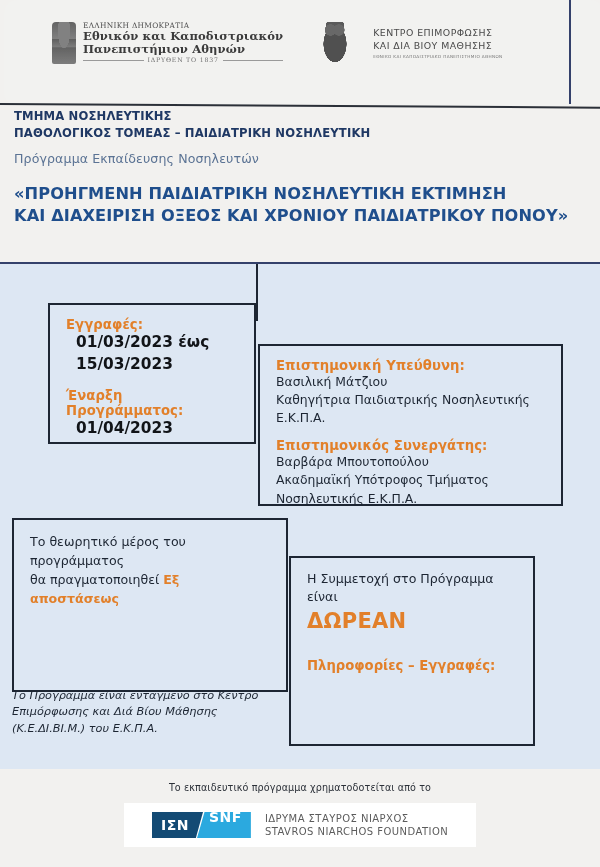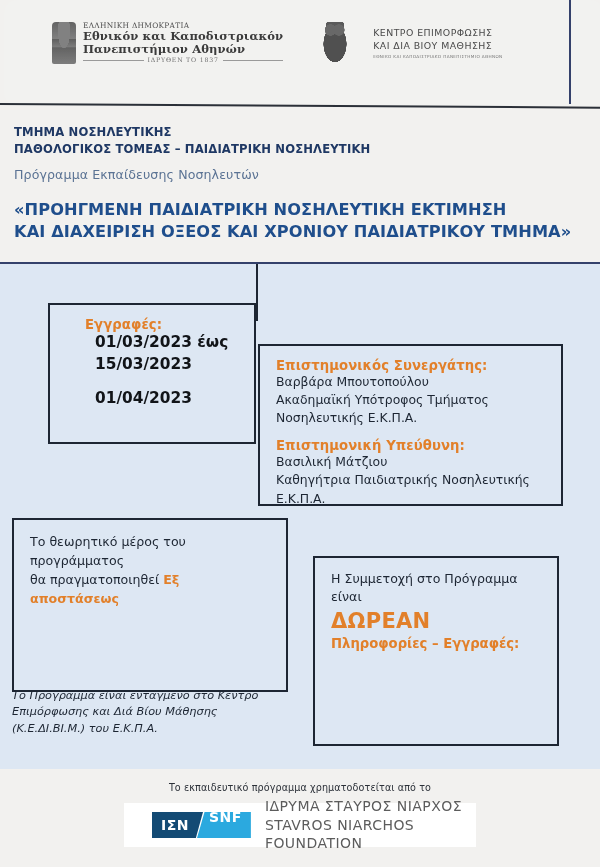--- a/index.html
+++ b/index.html
@@ -89,21 +89,21 @@
   .kedivim-l1, .kedivim-l2 {
     font-size: 9.4px; color: #4a4a4a; letter-spacing: .45px;
   }
   .kedivim-l3 {
     font-size: 4.2px; color: #777; letter-spacing: .35px; margin-top: 2px;
   }
 
   
   .title-block {
     position: absolute;
-    left: 14px; top: 124px;
+    left: 14px; top: 108px;
     width: 572px;
   }
   .dept-line {
     font-size: 11.6px; font-weight: bold; color: #1f3864;
     letter-spacing: .15px; line-height: 1.45;
   }
   .program-sub {
     margin-top: 9px;
     font-size: 12.6px; color: #5b7394; letter-spacing: .1px;
   }
@@ -133,24 +133,24 @@
     border-left: 2px solid #1d2633;
   }
 
   
   .box {
     position: absolute;
     background: #dde7f3;
     border: 2px solid #1d2633;
     box-sizing: border-box;
   }
-  #box-dates   { left: 48px;  top: 303px; width: 208px; height: 141px; padding-left: 19px; }
+  #box-dates   { left: 48px;  top: 303px; width: 208px; height: 141px; }
   #box-staff   { left: 258px; top: 344px; width: 305px; height: 162px; }
   #box-mode    { left: 12px;  top: 518px; width: 276px; height: 174px; }
-  #box-contact { left: 313px; top: 556px; width: 246px; height: 190px; }
+  #box-contact { left: 289px; top: 556px; width: 246px; height: 190px; }
 
   .box-inner { padding: 12px 14px 0 16px; }
 
   .lbl-orange {
     color: #e2802a; font-weight: bold; font-size: 13.2px;
     letter-spacing: .1px;
   }
   .date-big {
     color: #111418; font-weight: bold; font-size: 15.4px;
     margin-left: 10px; line-height: 1.42;
@@ -168,20 +168,21 @@
   .mode-para2 { margin-top: 20px; line-height: 1.85; }
   .hl-orange { color: #e2802a; font-weight: bold; }
 
   .contact-lead { color: #1d2633; font-size: 12.6px; line-height: 1.45; }
   .free-word {
     color: #e2802a; font-weight: bold; font-size: 21px;
     letter-spacing: .3px; line-height: 1.4;
   }
   .info-head {
     color: #e2802a; font-weight: bold; font-size: 13.2px;
+    margin-top: 22px;
   }
   .contact-lines { margin-top: 21px; font-size: 11.4px; line-height: 1.5; }
   .c-key { color: #e2802a; font-weight: bold; }
   .c-val { color: #1d2633; }
   .c-link { color: #1f4e8c; text-decoration: underline; }
 
   .kedivim-note {
     position: absolute;
     left: 12px; top: 688px;
     width: 272px;
@@ -226,21 +227,21 @@
   }
   .snf-snf {
     background: #2ba9df; color: #ffffff;
     font-weight: bold; font-size: 14px; letter-spacing: .5px;
     display: flex; align-items: center; padding: 0 9px 16px 12px;
     margin-left: -6px;
     clip-path: polygon(14% 0, 100% 0, 100% 100%, 0% 100%);
   }
   .snf-words { line-height: 1.34; }
   .snf-gr, .snf-en {
-    font-size: 14px; color: #5c5c5c; letter-spacing: .45px;
+    font-size: 10px; color: #5c5c5c; letter-spacing: .45px;
   }
 </style>
 </head>
 <body>
 
 <div class="poster">
 
   <div class="header">
     <div class="logos">
 
@@ -267,51 +268,52 @@
     <div class="header-right-rule"></div>
   </div>
   <div class="header-rule"></div>
 
   <div class="title-block">
     <div class="dept-line">ΤΜΗΜΑ ΝΟΣΗΛΕΥΤΙΚΗΣ</div>
     <div class="dept-line">ΠΑΘΟΛΟΓΙΚΟΣ ΤΟΜΕΑΣ – ΠΑΙΔΙΑΤΡΙΚΗ ΝΟΣΗΛΕΥΤΙΚΗ</div>
     <div class="program-sub">Πρόγραμμα Εκπαίδευσης Νοσηλευτών</div>
     <div class="main-title">
       <div>«ΠΡΟΗΓΜΕΝΗ ΠΑΙΔΙΑΤΡΙΚΗ ΝΟΣΗΛΕΥΤΙΚΗ ΕΚΤΙΜΗΣΗ</div>
-      <div>ΚΑΙ ΔΙΑΧΕΙΡΙΣΗ ΟΞΕΟΣ ΚΑΙ ΧΡΟΝΙΟΥ ΠΑΙΔΙΑΤΡΙΚΟΥ ΤΜΗΜΑ»</div>
+      <div>ΚΑΙ ΔΙΑΧΕΙΡΙΣΗ ΟΞΕΟΣ ΚΑΙ ΧΡΟΝΙΟΥ ΠΑΙΔΙΑΤΡΙΚΟΥ ΠΟΝΟΥ»</div>
     </div>
   </div>
   <div class="title-bottom-rule"></div>
 
   <div class="body-panel"></div>
   <div class="panel-split"></div>
 
   <div class="box" id="box-dates">
     <div class="box-inner">
       <div class="lbl-orange">Εγγραφές:</div>
       <div class="date-big">01/03/2023 έως</div>
       <div class="date-big">15/03/2023</div>
       <div class="gap-8"></div>
+      <div class="lbl-orange">Έναρξη Προγράμματος:</div>
       <div class="date-big">01/04/2023</div>
     </div>
   </div>
 
   <div class="box" id="box-staff">
     <div class="box-inner">
+      <div class="staff-block">
+        <div class="lbl-orange">Επιστημονική Υπεύθυνη:</div>
+        <div class="staff-name">Βασιλική Μάτζιου</div>
+        <div class="staff-role">Καθηγήτρια Παιδιατρικής Νοσηλευτικής</div>
+        <div class="staff-role">Ε.Κ.Π.Α.</div>
+      </div>
       <div class="staff-block">
         <div class="lbl-orange">Επιστημονικός Συνεργάτης:</div>
         <div class="staff-name">Βαρβάρα Μπουτοπούλου</div>
         <div class="staff-role">Ακαδημαϊκή Υπότροφος Τμήματος</div>
         <div class="staff-role">Νοσηλευτικής Ε.Κ.Π.Α.</div>
-      </div>
-      <div class="staff-block">
-        <div class="lbl-orange">Επιστημονική Υπεύθυνη:</div>
-        <div class="staff-name">Βασιλική Μάτζιου</div>
-        <div class="staff-role">Καθηγήτρια Παιδιατρικής Νοσηλευτικής</div>
-        <div class="staff-role">Ε.Κ.Π.Α.</div>
       </div>
     </div>
   </div>
 
   <div class="box" id="box-mode">
     <div class="box-inner">
       <div class="mode-text">
         <div>Το θεωρητικό μέρος του προγράμματος</div>
         <div><span>θα πραγματοποιηθεί </span><span class="hl-orange">Εξ αποστάσεως</span></div>
       </div>

